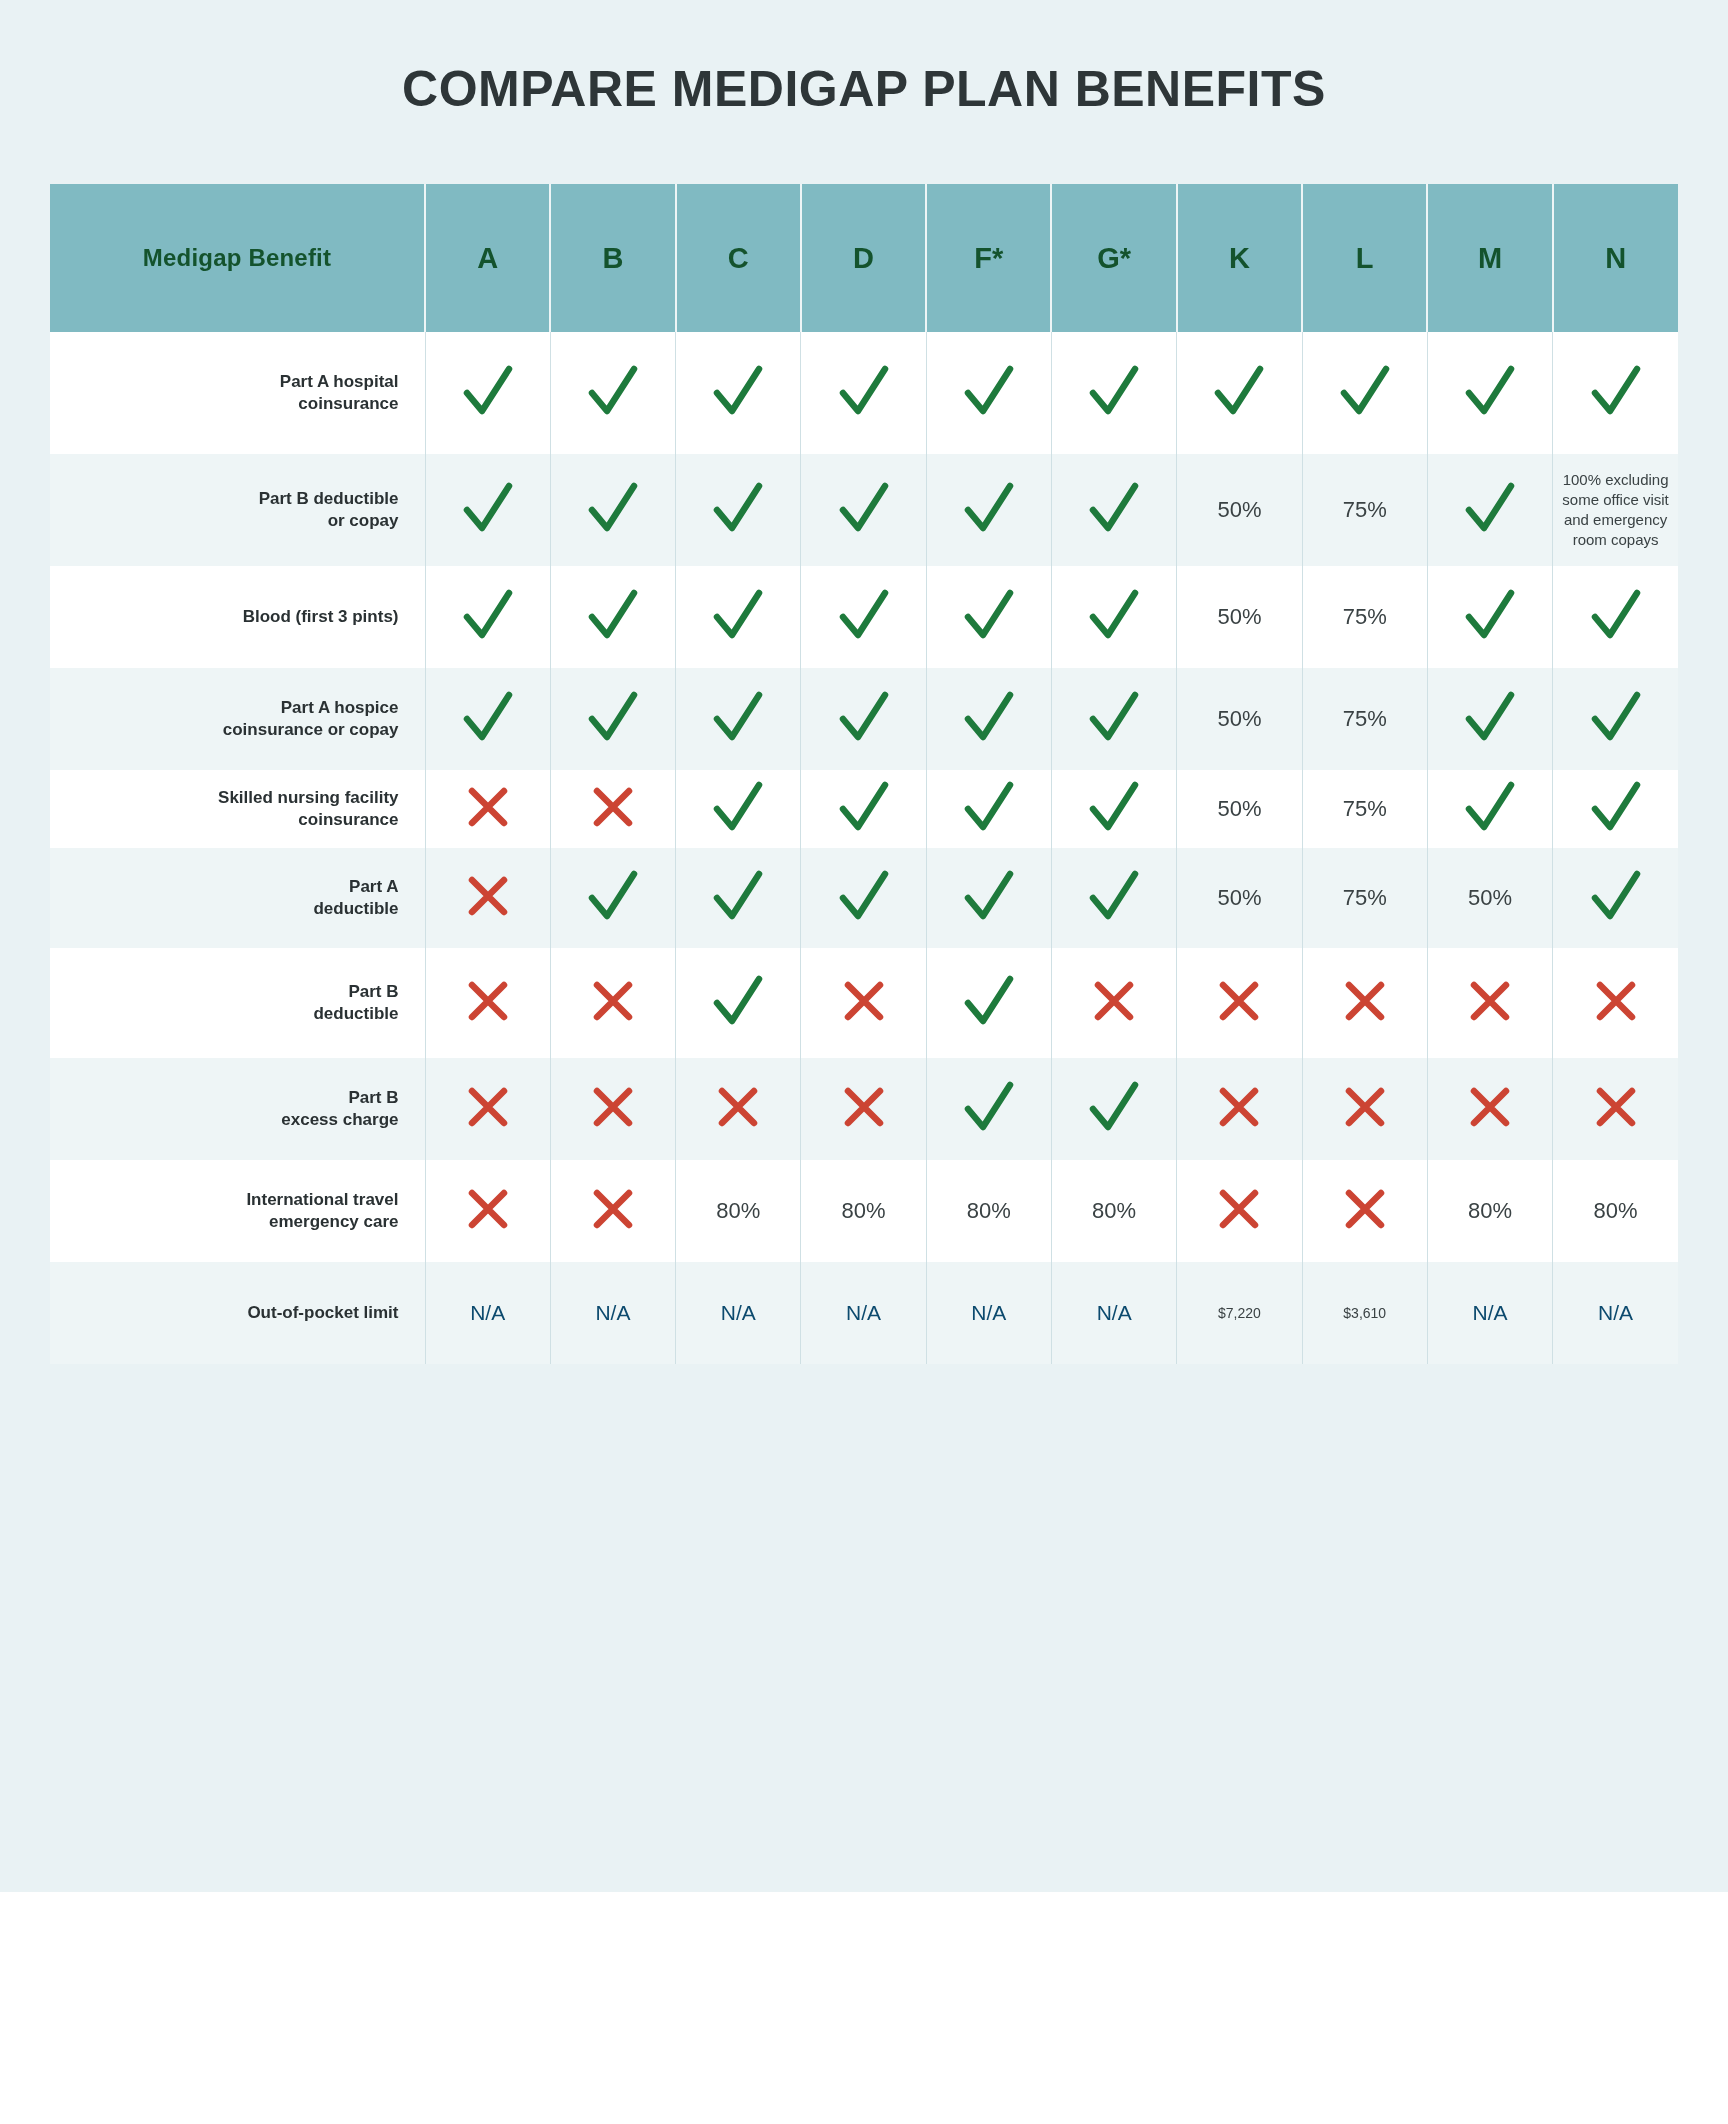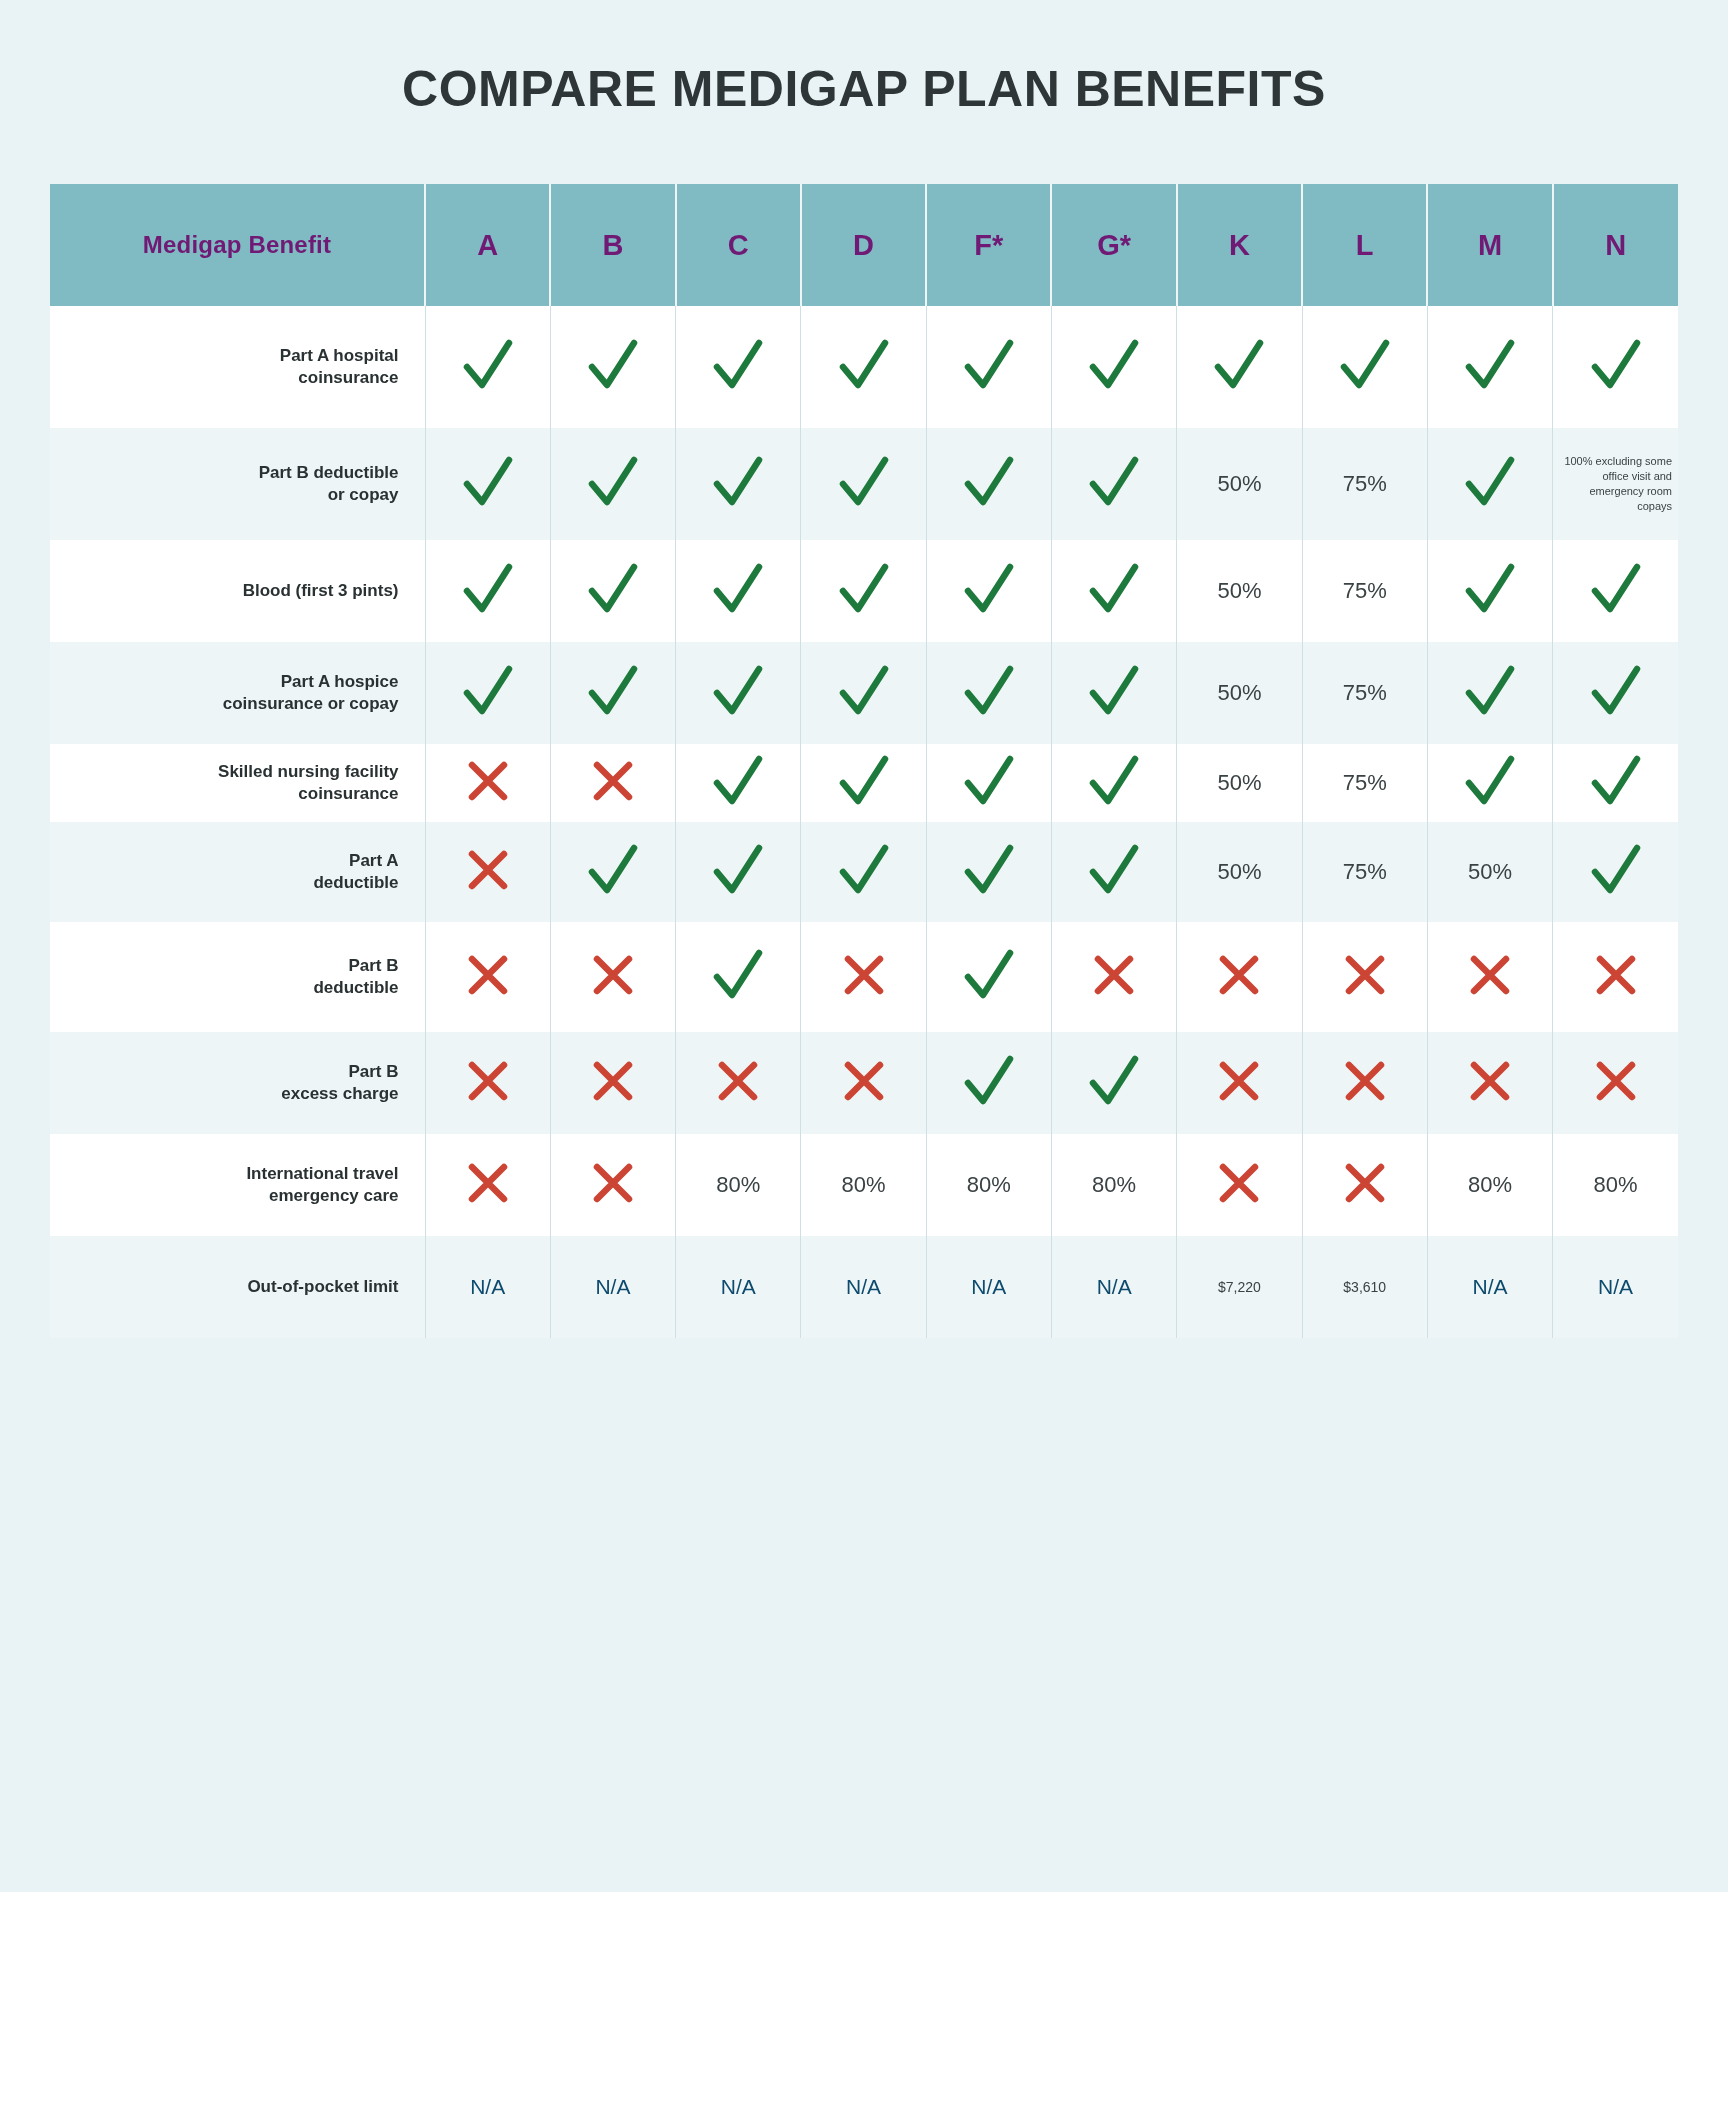--- a/index.html
+++ b/index.html
@@ -48,22 +48,22 @@
   table.grid {
     border-collapse: collapse;
     width: 1628px;
     table-layout: fixed;
   }
   table.grid col.benefitcol { width: 375px; }
   table.grid col.plancol { width: 125.3px; }
 
   thead th {
     background: #80bac2;
-    height: 122px;
-    color: #701a75;
+    height: 148px;
+    color: #14532d;
     font-weight: bold;
     vertical-align: middle;
     border-right: 2px solid #eef5f6;
     padding: 0;
   }
   thead th.benefit-head {
     text-align: center;
     font-size: 24px;
     letter-spacing: 0.2px;
   }
@@ -102,26 +102,25 @@
   .pct {
     font-size: 22px;
     color: #3a4244;
     font-family: "Liberation Sans", sans-serif;
   }
   .na {
     font-size: 21px;
     color: #0c4a6e;
   }
   .note {
-    font-size: 11px;
+    font-size: 15px;
     line-height: 1.35;
     color: #3a4244;
     padding: 0 6px;
     display: block;
-    text-align: right;
   }
   .money {
     font-size: 14px;
     color: #3a4244;
   }
 </style>
 </head>
 <body>
 
 <div id="page">

